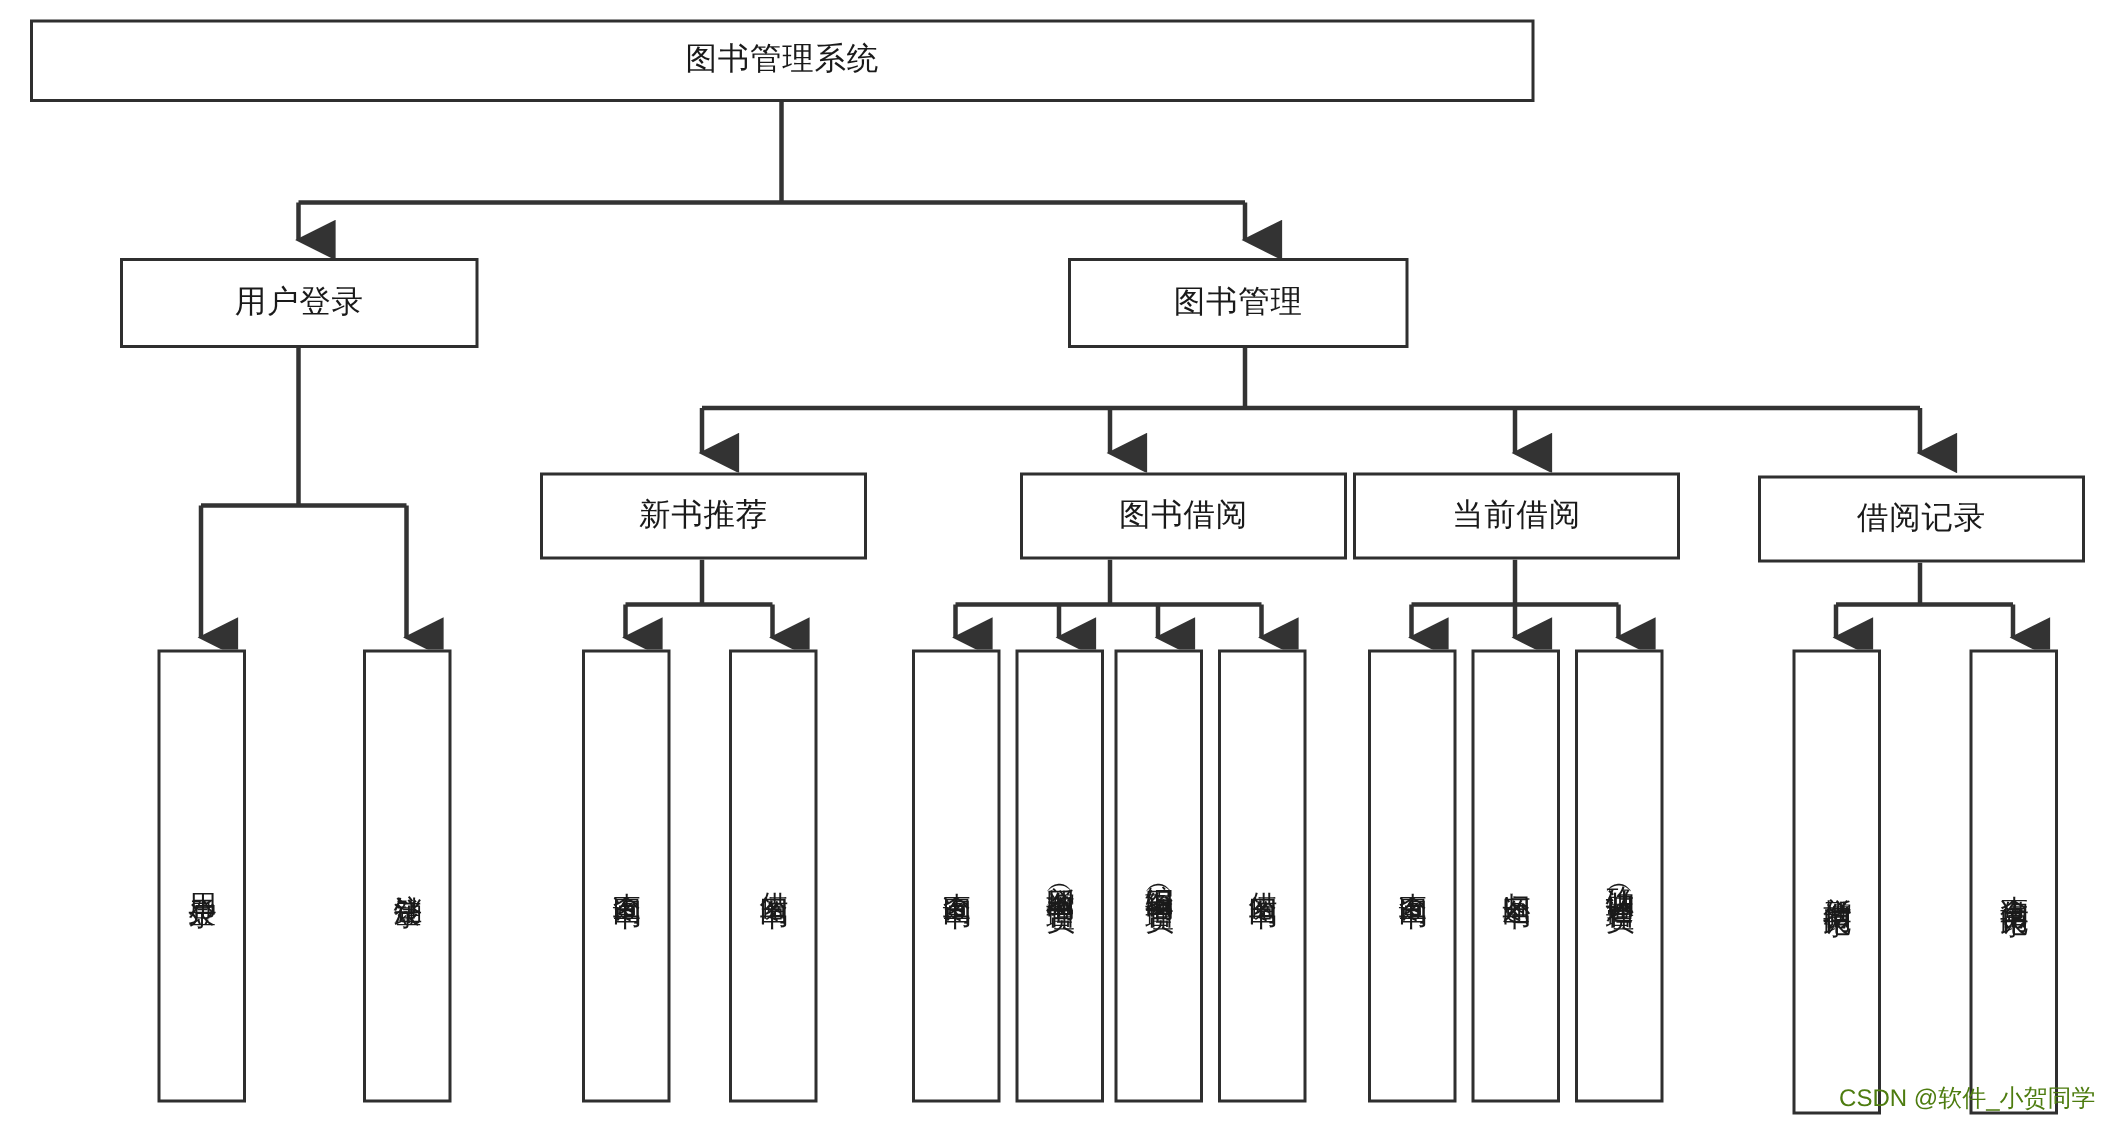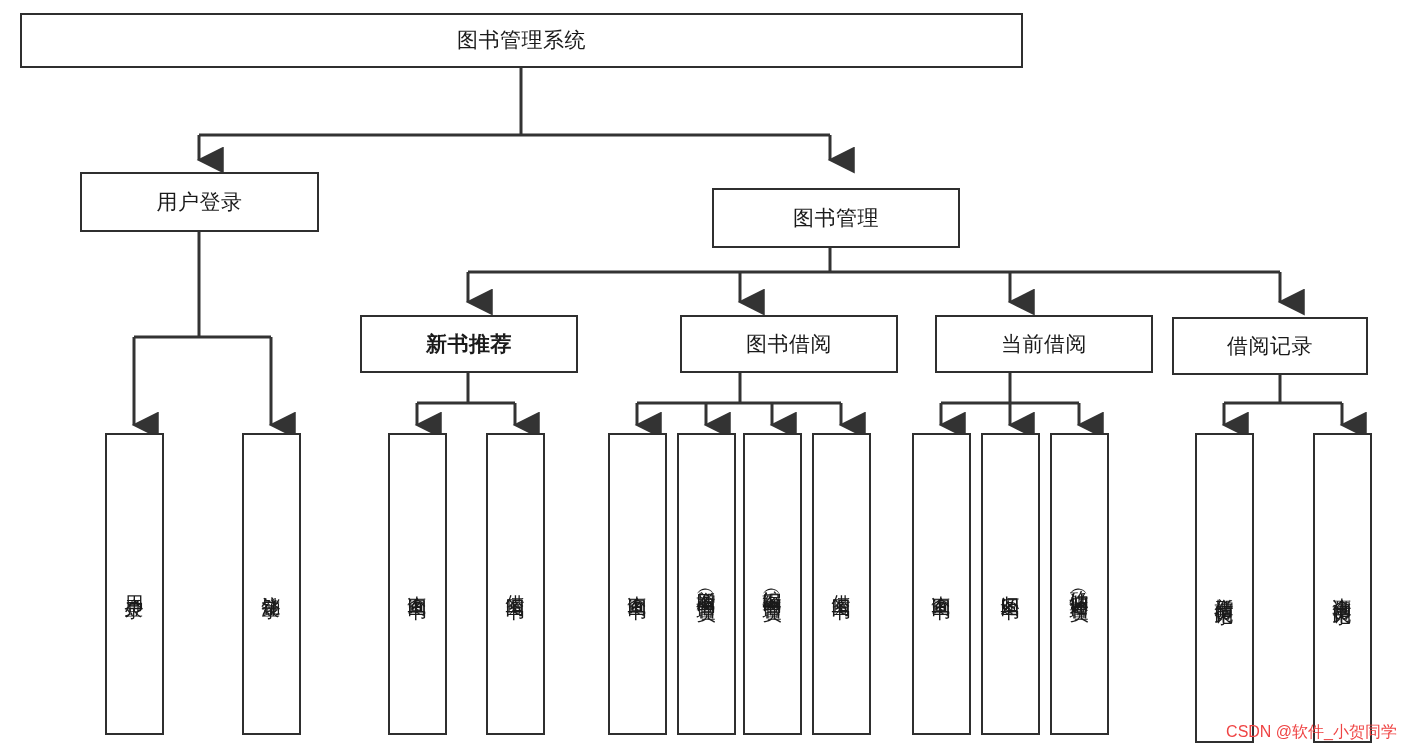--- a/index.html
+++ b/index.html
@@ -37,21 +37,21 @@
   }
   .leaf{
     align-items:center;
     justify-content:center;
   }
   .watermark{
     position:absolute;
     right:8px;
     bottom:4px;
     font-size:16px;
-    color:#ef4444;
+    color:#4d7c0f;
     white-space:nowrap;
     user-select:none;
   }
 </style>
 </head>
 <body>
 
 <svg id="diagram" viewBox="0 0 1405 747" xmlns="http://www.w3.org/2000/svg">
   <defs>
     <marker id="arrow" viewBox="0 0 12 12" refX="6" refY="11" markerWidth="9" markerHeight="11" orient="auto-start-reverse">
@@ -102,34 +102,34 @@
   </g>
 </svg>
 
 <div class="node-box" style="left:20px;top:13px;width:1003px;height:55px;">
   <span class="node-label">图书管理系统</span>
 </div>
 
 <div class="node-box" style="left:80px;top:172px;width:239px;height:60px;">
   <span class="node-label">用户登录</span>
 </div>
-<div class="node-box" style="left:712px;top:188px;width:248px;height:60px;">
+<div class="node-box" style="left:712px;top:172px;width:227px;height:60px;">
   <span class="node-label">图书管理</span>
 </div>
 
-<div class="node-box" style="left:360px;top:315px;width:218px;height:58px;font-weight:bold;">
+<div class="node-box" style="left:360px;top:315px;width:218px;height:58px;">
   <span class="node-label">新书推荐</span>
 </div>
 <div class="node-box" style="left:632px;top:315px;width:218px;height:58px;margin-left:48px;">
   <span class="node-label">图书借阅</span>
 </div>
-<div class="node-box" style="left:902px;top:315px;width:218px;height:58px;margin-left:33px;">
+<div class="node-box" style="left:902px;top:315px;width:218px;height:58px;">
   <span class="node-label">当前借阅</span>
 </div>
-<div class="node-box" style="left:1172px;top:317px;width:196px;height:58px;">
+<div class="node-box" style="left:1172px;top:317px;width:218px;height:58px;">
   <span class="node-label">借阅记录</span>
 </div>
 
 <div class="node-box leaf" style="left:105px;top:433px;width:59px;height:302px;">
   <span class="node-label">用户登录</span>
 </div>
 <div class="node-box leaf" style="left:242px;top:433px;width:59px;height:302px;">
   <span class="node-label">注销登录</span>
 </div>
 

